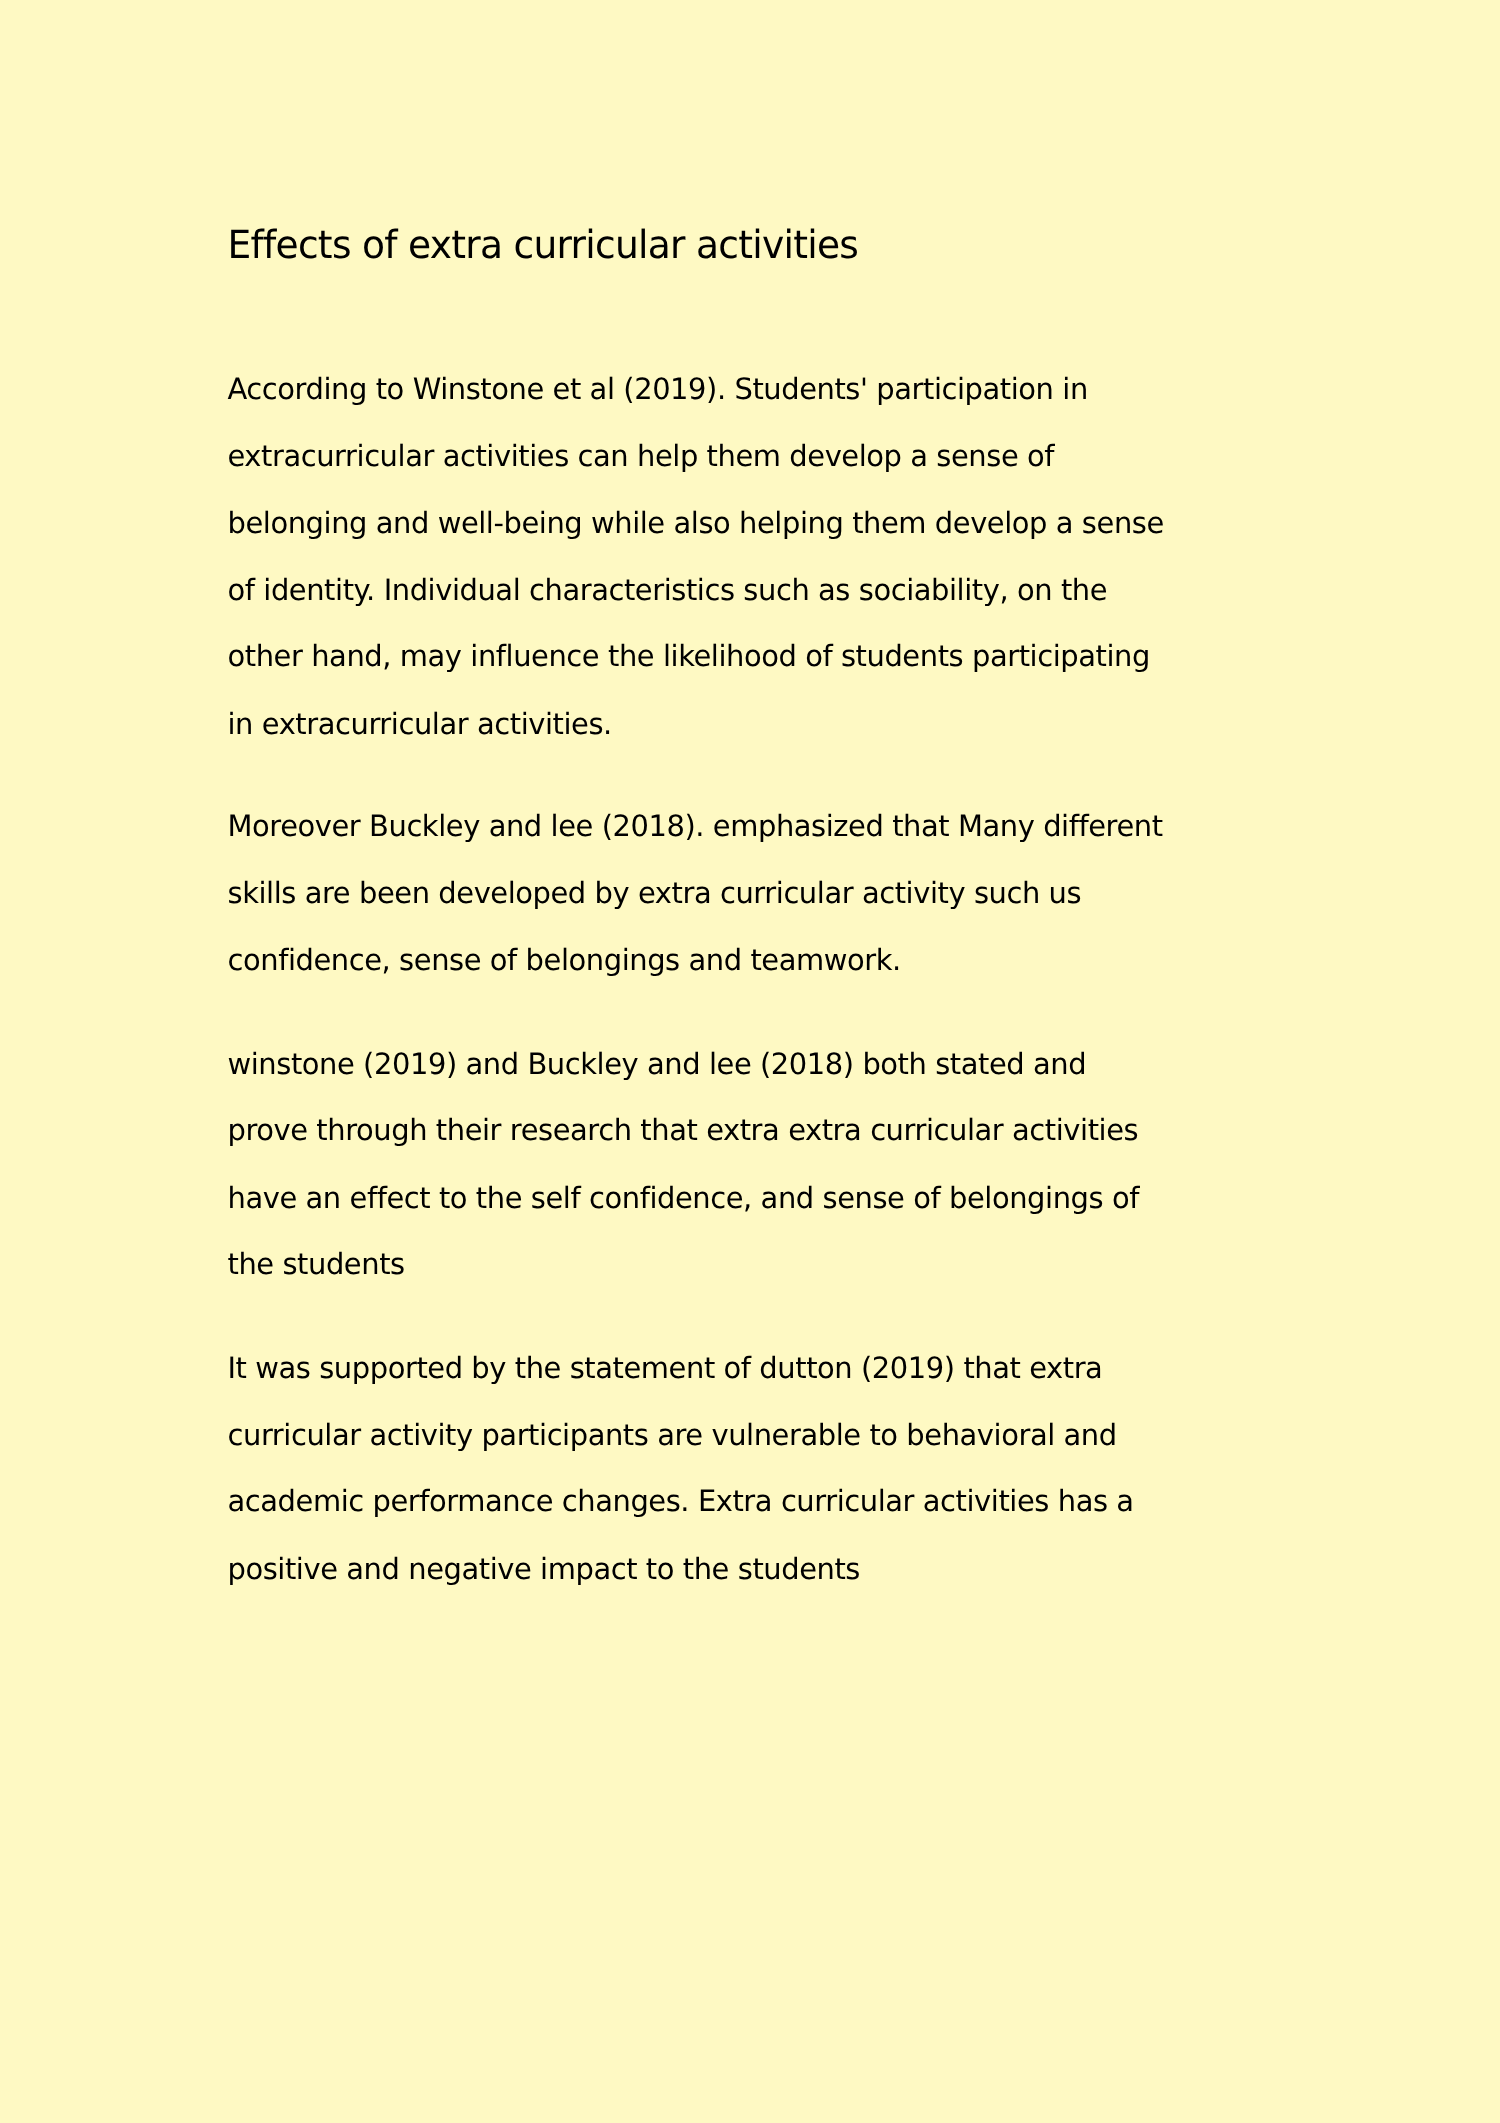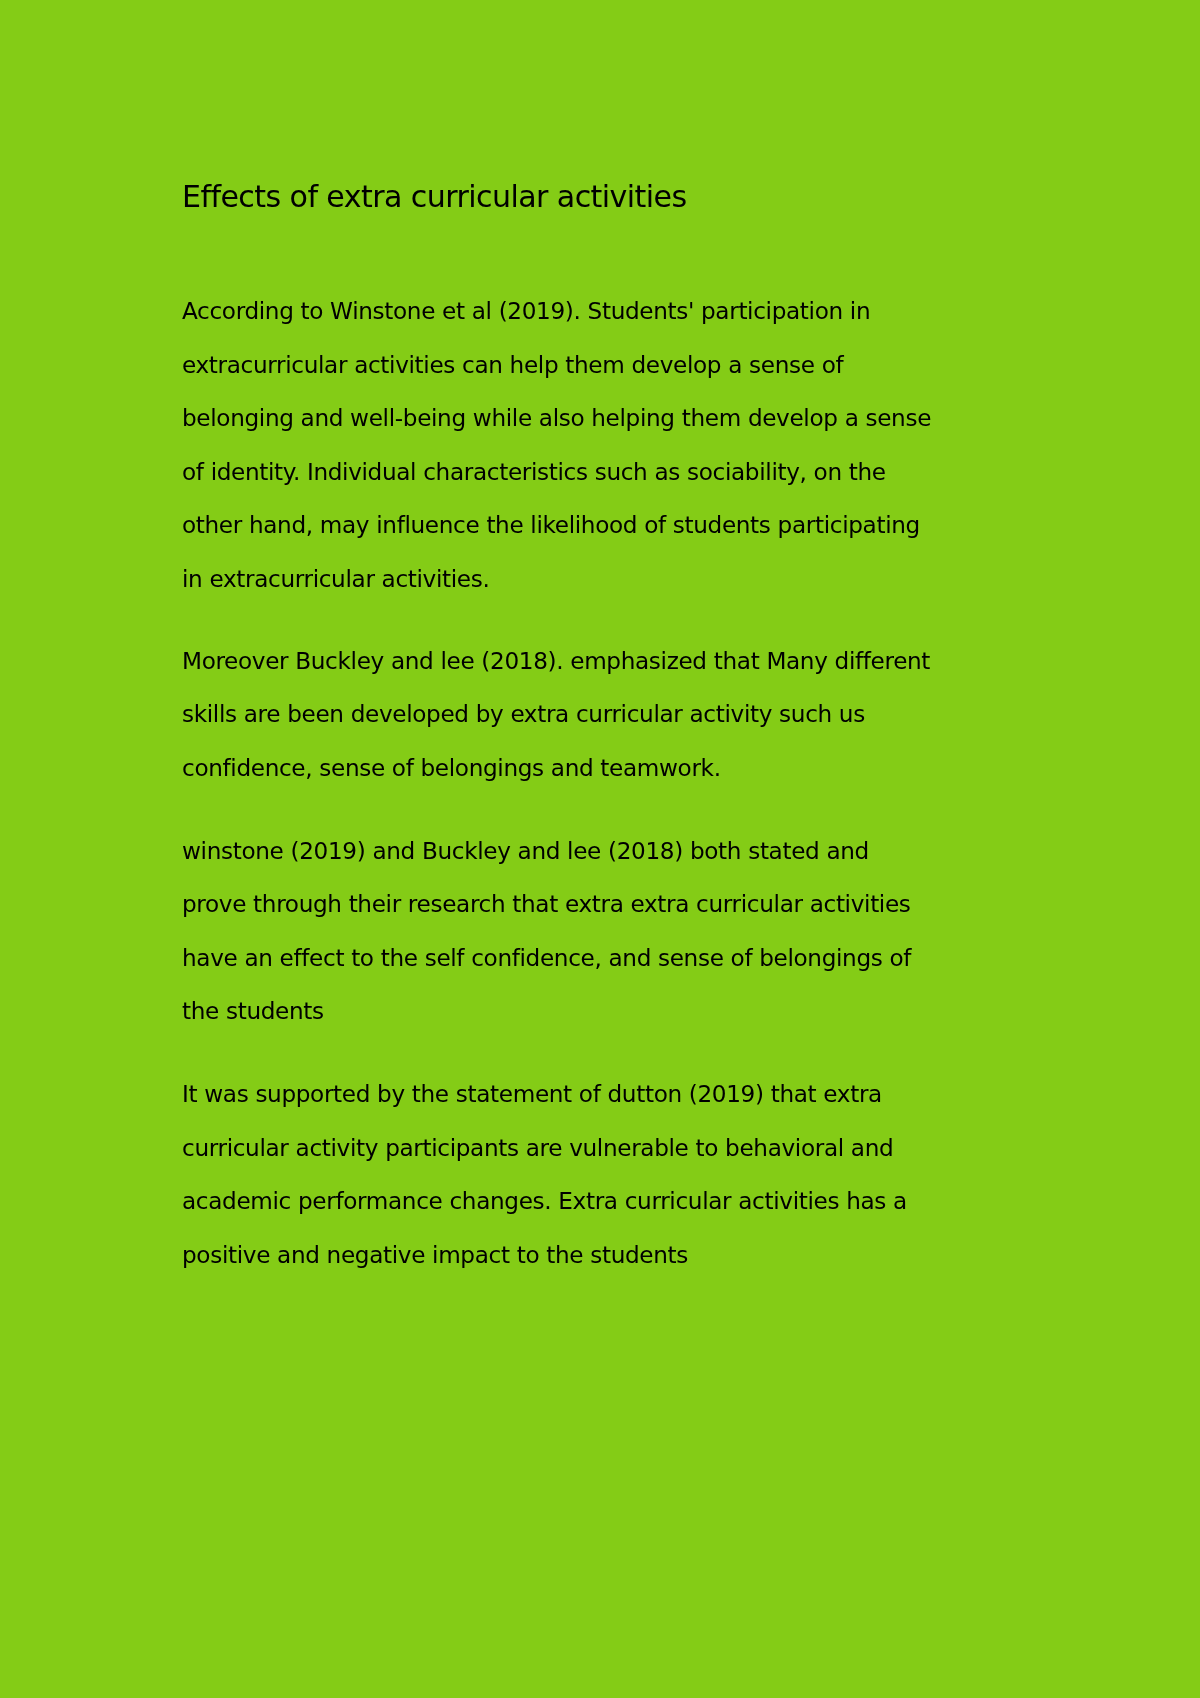--- a/index.html
+++ b/index.html
@@ -14,21 +14,21 @@
       overflow: hidden;
       font-family: "DejaVu Sans", sans-serif;
       color: #000000;
     }
     .page {
       position: absolute;
       left: 0;
       top: 0;
       width: 1200px;
       height: 1698px;
-      background: #84cc16;
+      background: #fef9c3;
     }
     .title {
       position: absolute;
       left: 182px;
       top: 176px;
       font-size: 31px;
       line-height: 40px;
       white-space: nowrap;
       letter-spacing: -0.6px;
       transform: scaleX(0.97);

